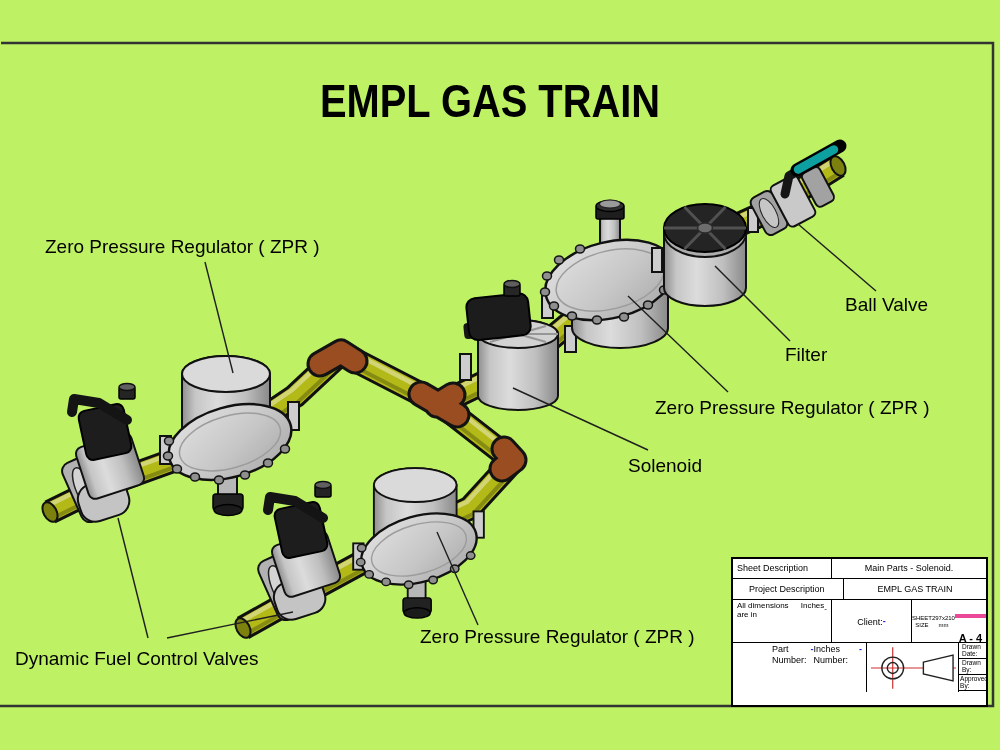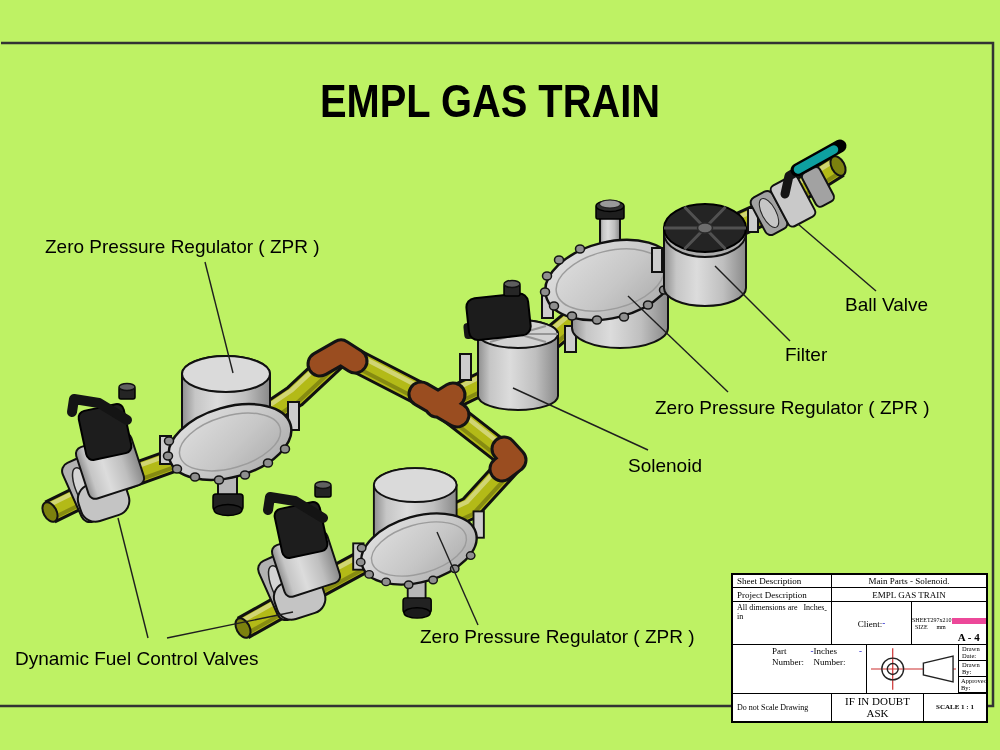--- a/index.html
+++ b/index.html
@@ -8,44 +8,44 @@
   svg text{font-family:"Liberation Sans","DejaVu Sans",sans-serif;}
   .diagram-svg{position:absolute;left:0;top:0;}
 
   
   .pipe-body{stroke:var(--pipe-olive,#b3ba17);}
   .fit-brown{stroke:var(--fitting-brown,#9a4d20);}
   .teal{stroke:var(--handle-teal,#0ea0a0);}
   .blue-dash{color:var(--accent-blue,#1a1acc);font-weight:bold;}
 
   
-  .tblock{position:absolute;left:731px;top:573px;width:257px;height:150px;
+  .tblock{position:absolute;left:731px;top:557px;width:257px;height:150px;
           border:2px solid #000;box-sizing:border-box;display:flex;flex-direction:column;
-          background:#fff;font-size:9px;line-height:1.15;font-family:Liberation Serif, serif;}
+          background:#fff;font-size:9px;line-height:1.15;}
   .tb-row{display:flex;border-bottom:1px solid #000;box-sizing:border-box;}
   .tb-row:last-child{border-bottom:none;}
   .cell{box-sizing:border-box;border-right:1px solid #000;display:flex;align-items:center;
         padding:1px 4px;overflow:hidden;}
   .cell:last-child{border-right:none;}
   .cell.center{justify-content:center;text-align:center;}
   .col{flex-direction:row;align-items:flex-start;justify-content:flex-start;}
   .col.center{align-items:center;}
   .w99{width:99px;flex:none;}
   .w80{width:80px;flex:none;}
   .w92{width:92px;flex:none;}
   .grow{flex:1;}
   .fs6{font-size:6px;} .fs7{font-size:7px;}
   .fs8{font-size:8px;}  .fs11{font-size:11px;}
   .b{font-weight:bold;}
   .mini-rows{display:flex;flex-direction:column;padding:0;}
   .mini{flex:1;border-bottom:1px solid #000;display:flex;align-items:center;
         padding-left:3px;font-size:6.5px;box-sizing:border-box;}
   .mini:last-child{border-bottom:none;}
-  .a4box{border-top:6px solid #ec4899;width:100%;display:flex;justify-content:center;
-         padding-top:7px;margin-top:14px;}
+  .a4box{border-top:4px solid #ec4899;width:100%;display:flex;justify-content:center;
+         padding-top:14px;margin-top:14px;}
 </style>
 </head>
 <body>
 
 <div class="canvas">
 
 <svg class="diagram-svg" width="1000" height="750" viewBox="0 0 1000 750">
   <defs>
     <linearGradient id="cylGrad" x1="0" y1="0" x2="1" y2="0">
       <stop offset="0" stop-color="#8f8f8f"></stop>
@@ -230,21 +230,21 @@
   <text x="628" y="472" font-size="19">Solenoid</text>
   <text x="420" y="643" font-size="19">Zero Pressure Regulator ( ZPR )</text>
   <text x="15" y="665" font-size="19">Dynamic Fuel Control Valves</text>
 </svg>
 
 <div class="tblock">
   <div class="tb-row" style="height:20px;">
     <div class="cell w99">Sheet Description</div>
     <div class="cell grow center">Main Parts - Solenoid.</div>
   </div>
-  <div class="tb-row" style="height:21px;">
+  <div class="tb-row" style="height:21px;padding-left:12px;">
     <div class="cell w99">Project Description</div>
     <div class="cell grow center">EMPL GAS TRAIN</div>
   </div>
   <div class="tb-row" style="height:43px;">
     <div class="cell w99 col fs8">
       <span>All dimensions are in</span>
       <span>Inches</span>
       <span style="margin-top:3px;">-</span>
     </div>
     <div class="cell w80 col center">
@@ -273,20 +273,15 @@
         <polygon points="57,18 87,11 87,37 57,30" fill="#fff" stroke="#222" stroke-width="1.4"></polygon>
       </svg>
     </div>
     <div class="cell grow mini-rows">
       <div class="mini">Drawn Date:</div>
       <div class="mini">Drawn By:</div>
       <div class="mini">Approved By:</div>
       <div class="mini">Approved Date:</div>
     </div>
   </div>
-  <div class="tb-row grow" style="border-bottom:none;">
-    <div class="cell w99 fs8">Do not Scale Drawing</div>
-    <div class="cell w92 center fs11">IF IN DOUBT ASK</div>
-    <div class="cell grow center fs7 b">SCALE 1 : 1</div>
-  </div>
 </div>
 
 </div>
 
 </body></html>

